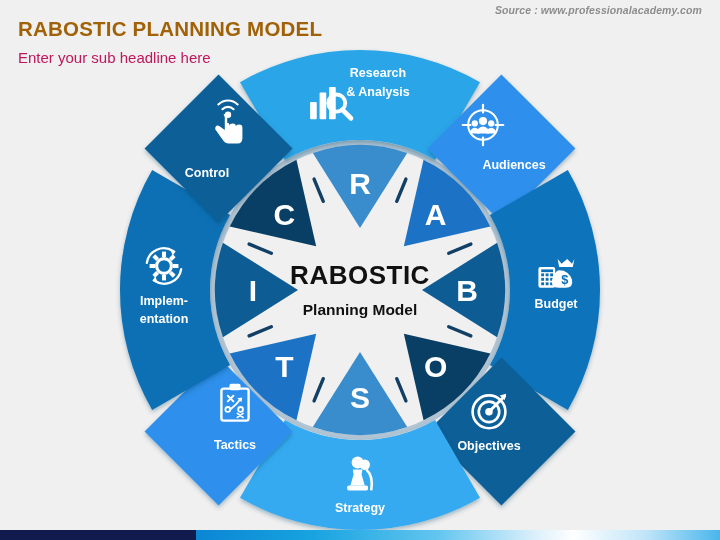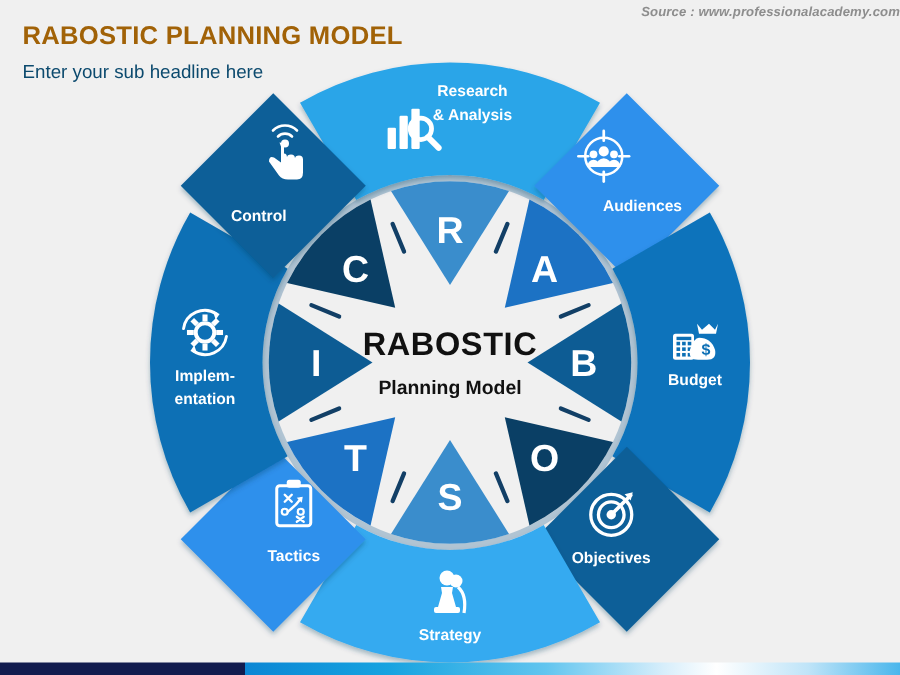--- a/index.html
+++ b/index.html
@@ -5,32 +5,32 @@
   html,body{margin:0;padding:0;}
   body{
     width:720px;height:540px;
     background:#f0f0f0;
     font-family:"Liberation Sans", sans-serif;
     position:relative;overflow:hidden;
   }
   #stage{position:absolute;inset:0;width:720px;height:540px;}
 
   .src{
-    position:absolute;top:4px;right:0;
+    position:absolute;top:4px;right:18px;
     font-size:10.5px;font-style:italic;font-weight:bold;
     color:#8d8d8d;letter-spacing:.1px;
   }
   .title{
     position:absolute;left:18px;top:17px;
     font-size:20.5px;font-weight:bold;color:#a16207;
     letter-spacing:.2px;
   }
   .subtitle{
     position:absolute;left:18px;top:49px;
-    font-size:15px;color:#0c4a6e;font-weight:400;
+    font-size:15px;color:#be185d;font-weight:400;
   }
   .botbar{position:absolute;left:0;bottom:0;width:720px;height:10px;}
   .botbar .navy{position:absolute;left:0;top:0;width:196px;height:10px;background:#111b4e;}
   .botbar .grad{position:absolute;left:196px;top:0;width:524px;height:10px;
     background:linear-gradient(90deg,#0b86d4 0%,#17a3e0 22%,#62c5ef 46%,#d7eefb 64%,#ffffff 72%,#bfe4f8 86%,#49b6ec 100%);}
 
   svg{display:block;}
   .wlabel{font-family:"Liberation Sans",sans-serif;fill:#ffffff;font-size:12.5px;font-weight:bold;}
   .wletter{font-family:"Liberation Sans",sans-serif;fill:#ffffff;font-size:30px;font-weight:bold;}
   .ctitle{font-family:"Liberation Sans",sans-serif;fill:#111111;font-size:26px;font-weight:bold;letter-spacing:.5px;}

